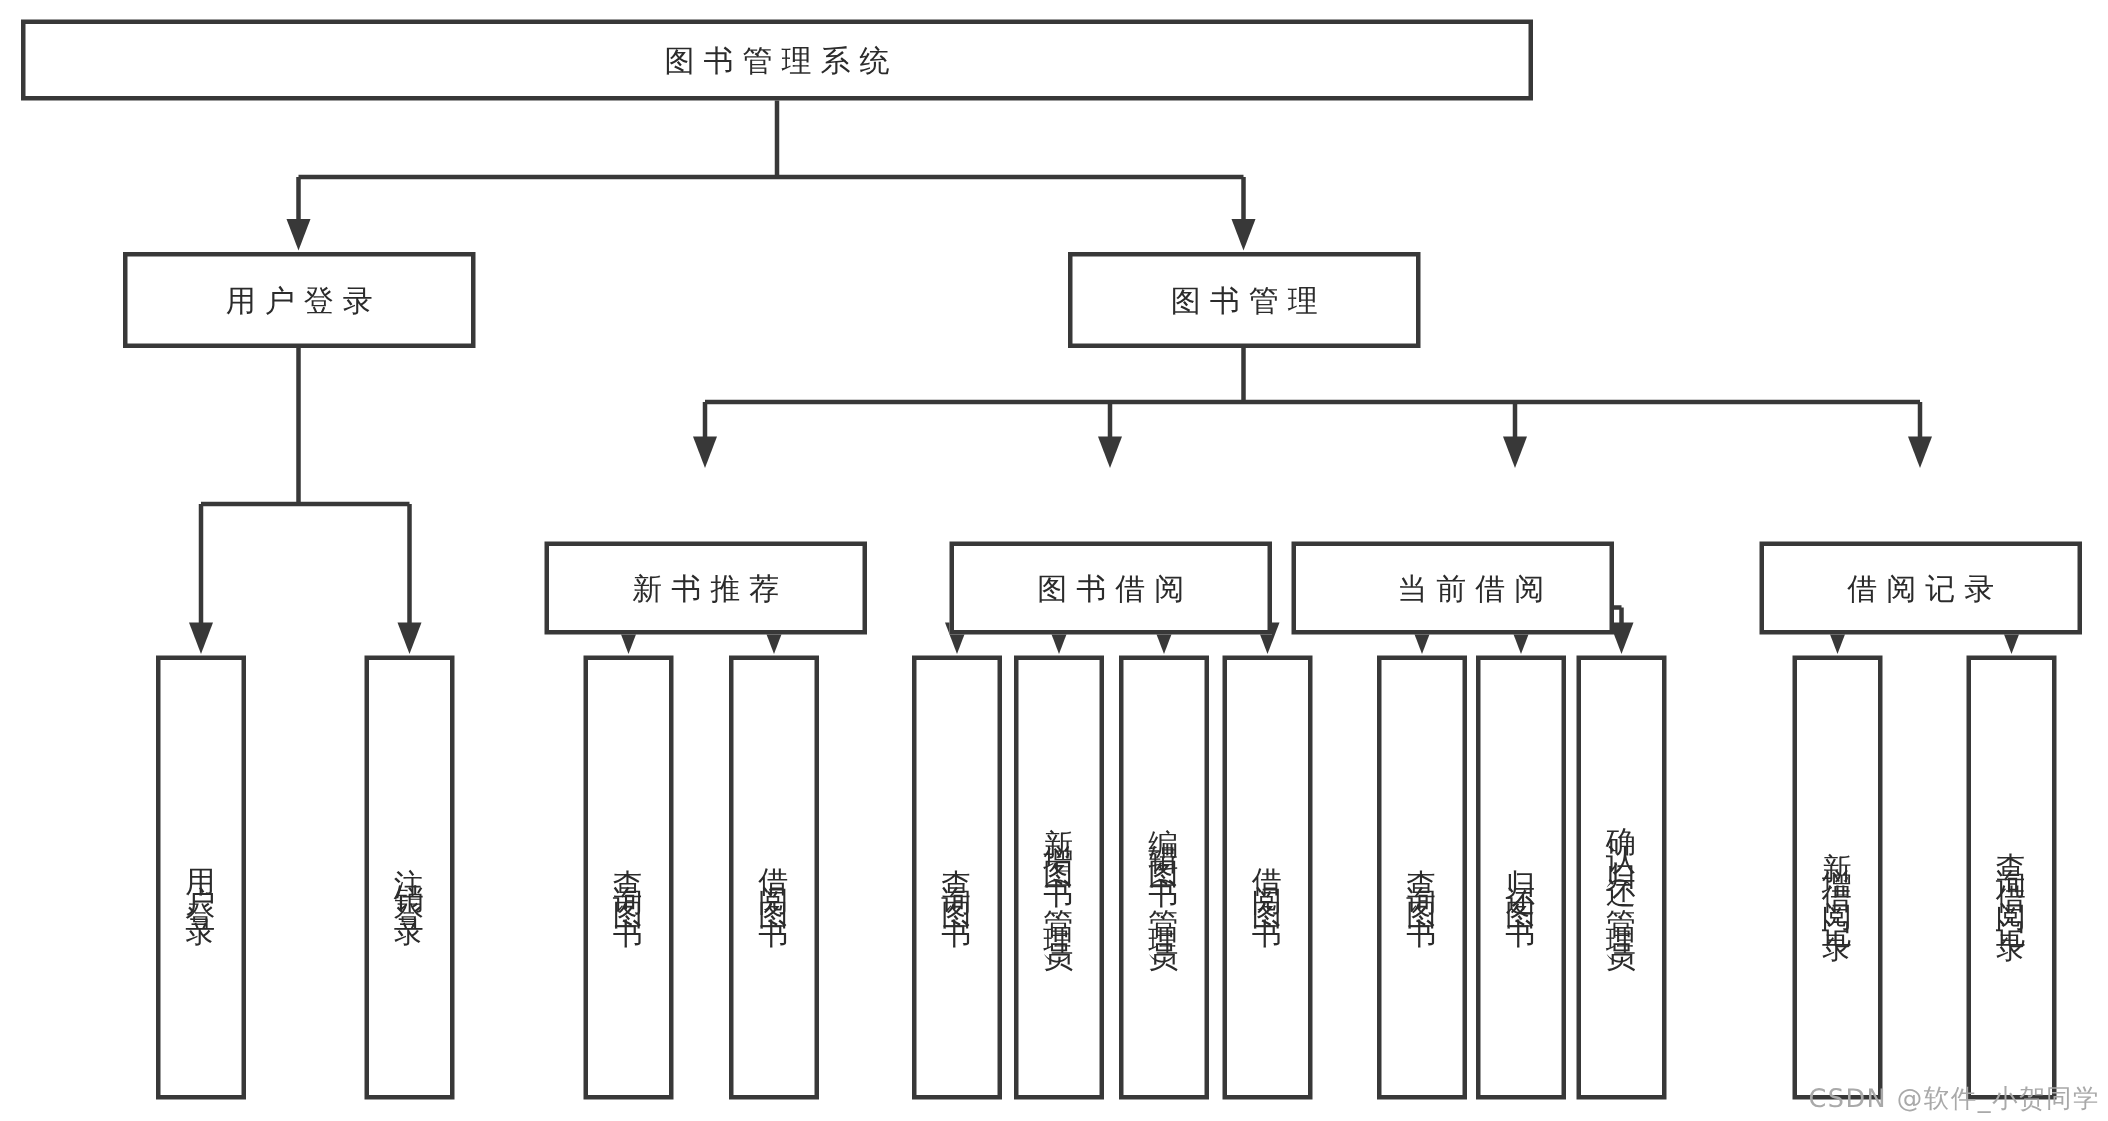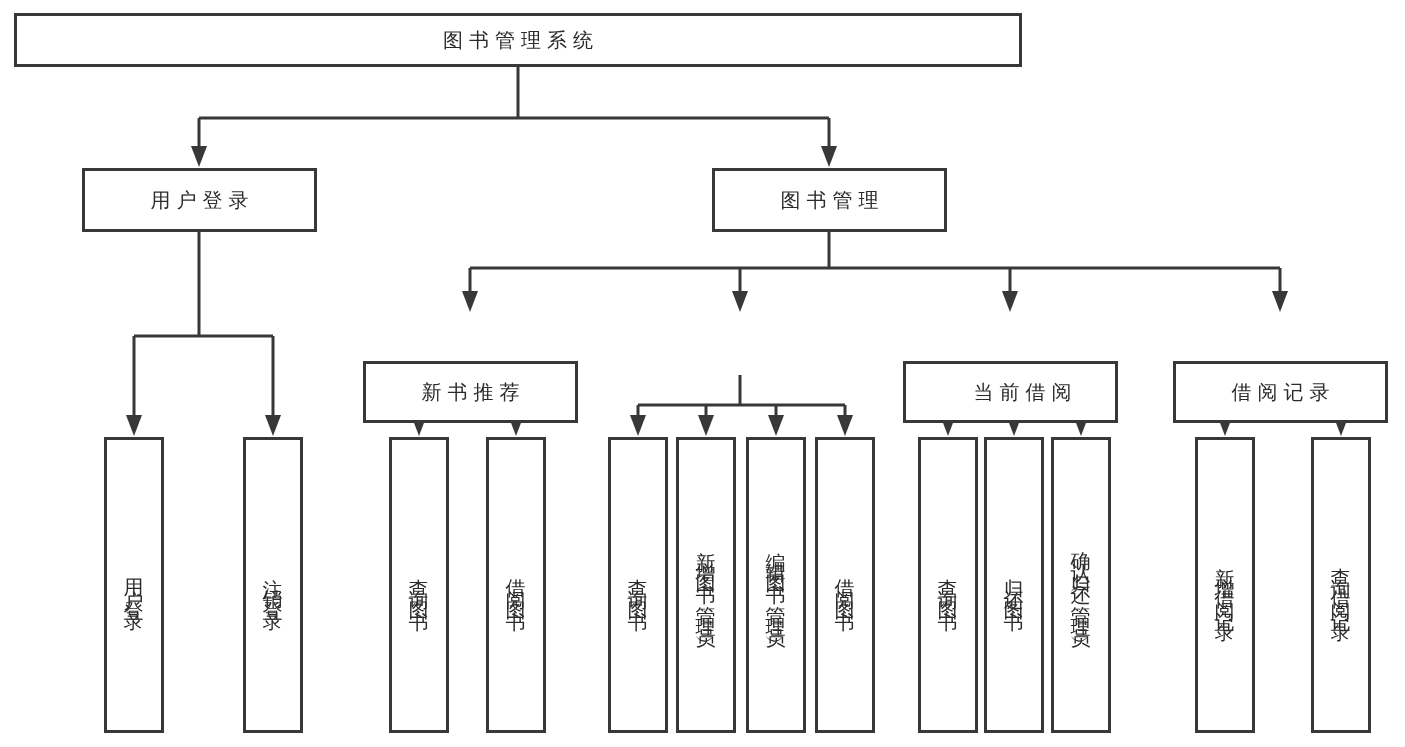--- a/index.html
+++ b/index.html
@@ -113,21 +113,24 @@
   <div class="box l2-box" style="left:82px;">
     <span class="h-label">用户登录</span>
   </div>
   <div class="box l2-box" style="left:712px;text-align:right;">
     <span class="h-label">图书管理</span>
   </div>
 
   <div class="box l3-box" style="left:363px;">
     <span class="h-label">新书推荐</span>
   </div>
-  <div class="box l3-box" style="left:903px;padding-left:24px;">
+  <div class="box l3-box" style="left:633px;">
+    <span class="h-label">图书借阅</span>
+  </div>
+  <div class="box l3-box" style="left:861px;padding-left:24px;">
     <span class="h-label">当前借阅</span>
   </div>
   <div class="box l3-box" style="left:1173px;">
     <span class="h-label">借阅记录</span>
   </div>
 
   <div class="box leaf" style="left:104px;">
     <span class="v-label">用户登录</span>
   </div>
   <div class="box leaf" style="left:243px;">
@@ -164,13 +167,14 @@
     <span class="v-label">确认归还（管理员）</span>
   </div>
 
   <div class="box leaf" style="left:1195px;">
     <span class="v-label">新增借阅记录</span>
   </div>
   <div class="box leaf" style="left:1311px;">
     <span class="v-label">查询借阅记录</span>
   </div>
 
+  <div class="watermark">CSDN @软件_小贺同学</div>
 </div>
 
 </body></html>

